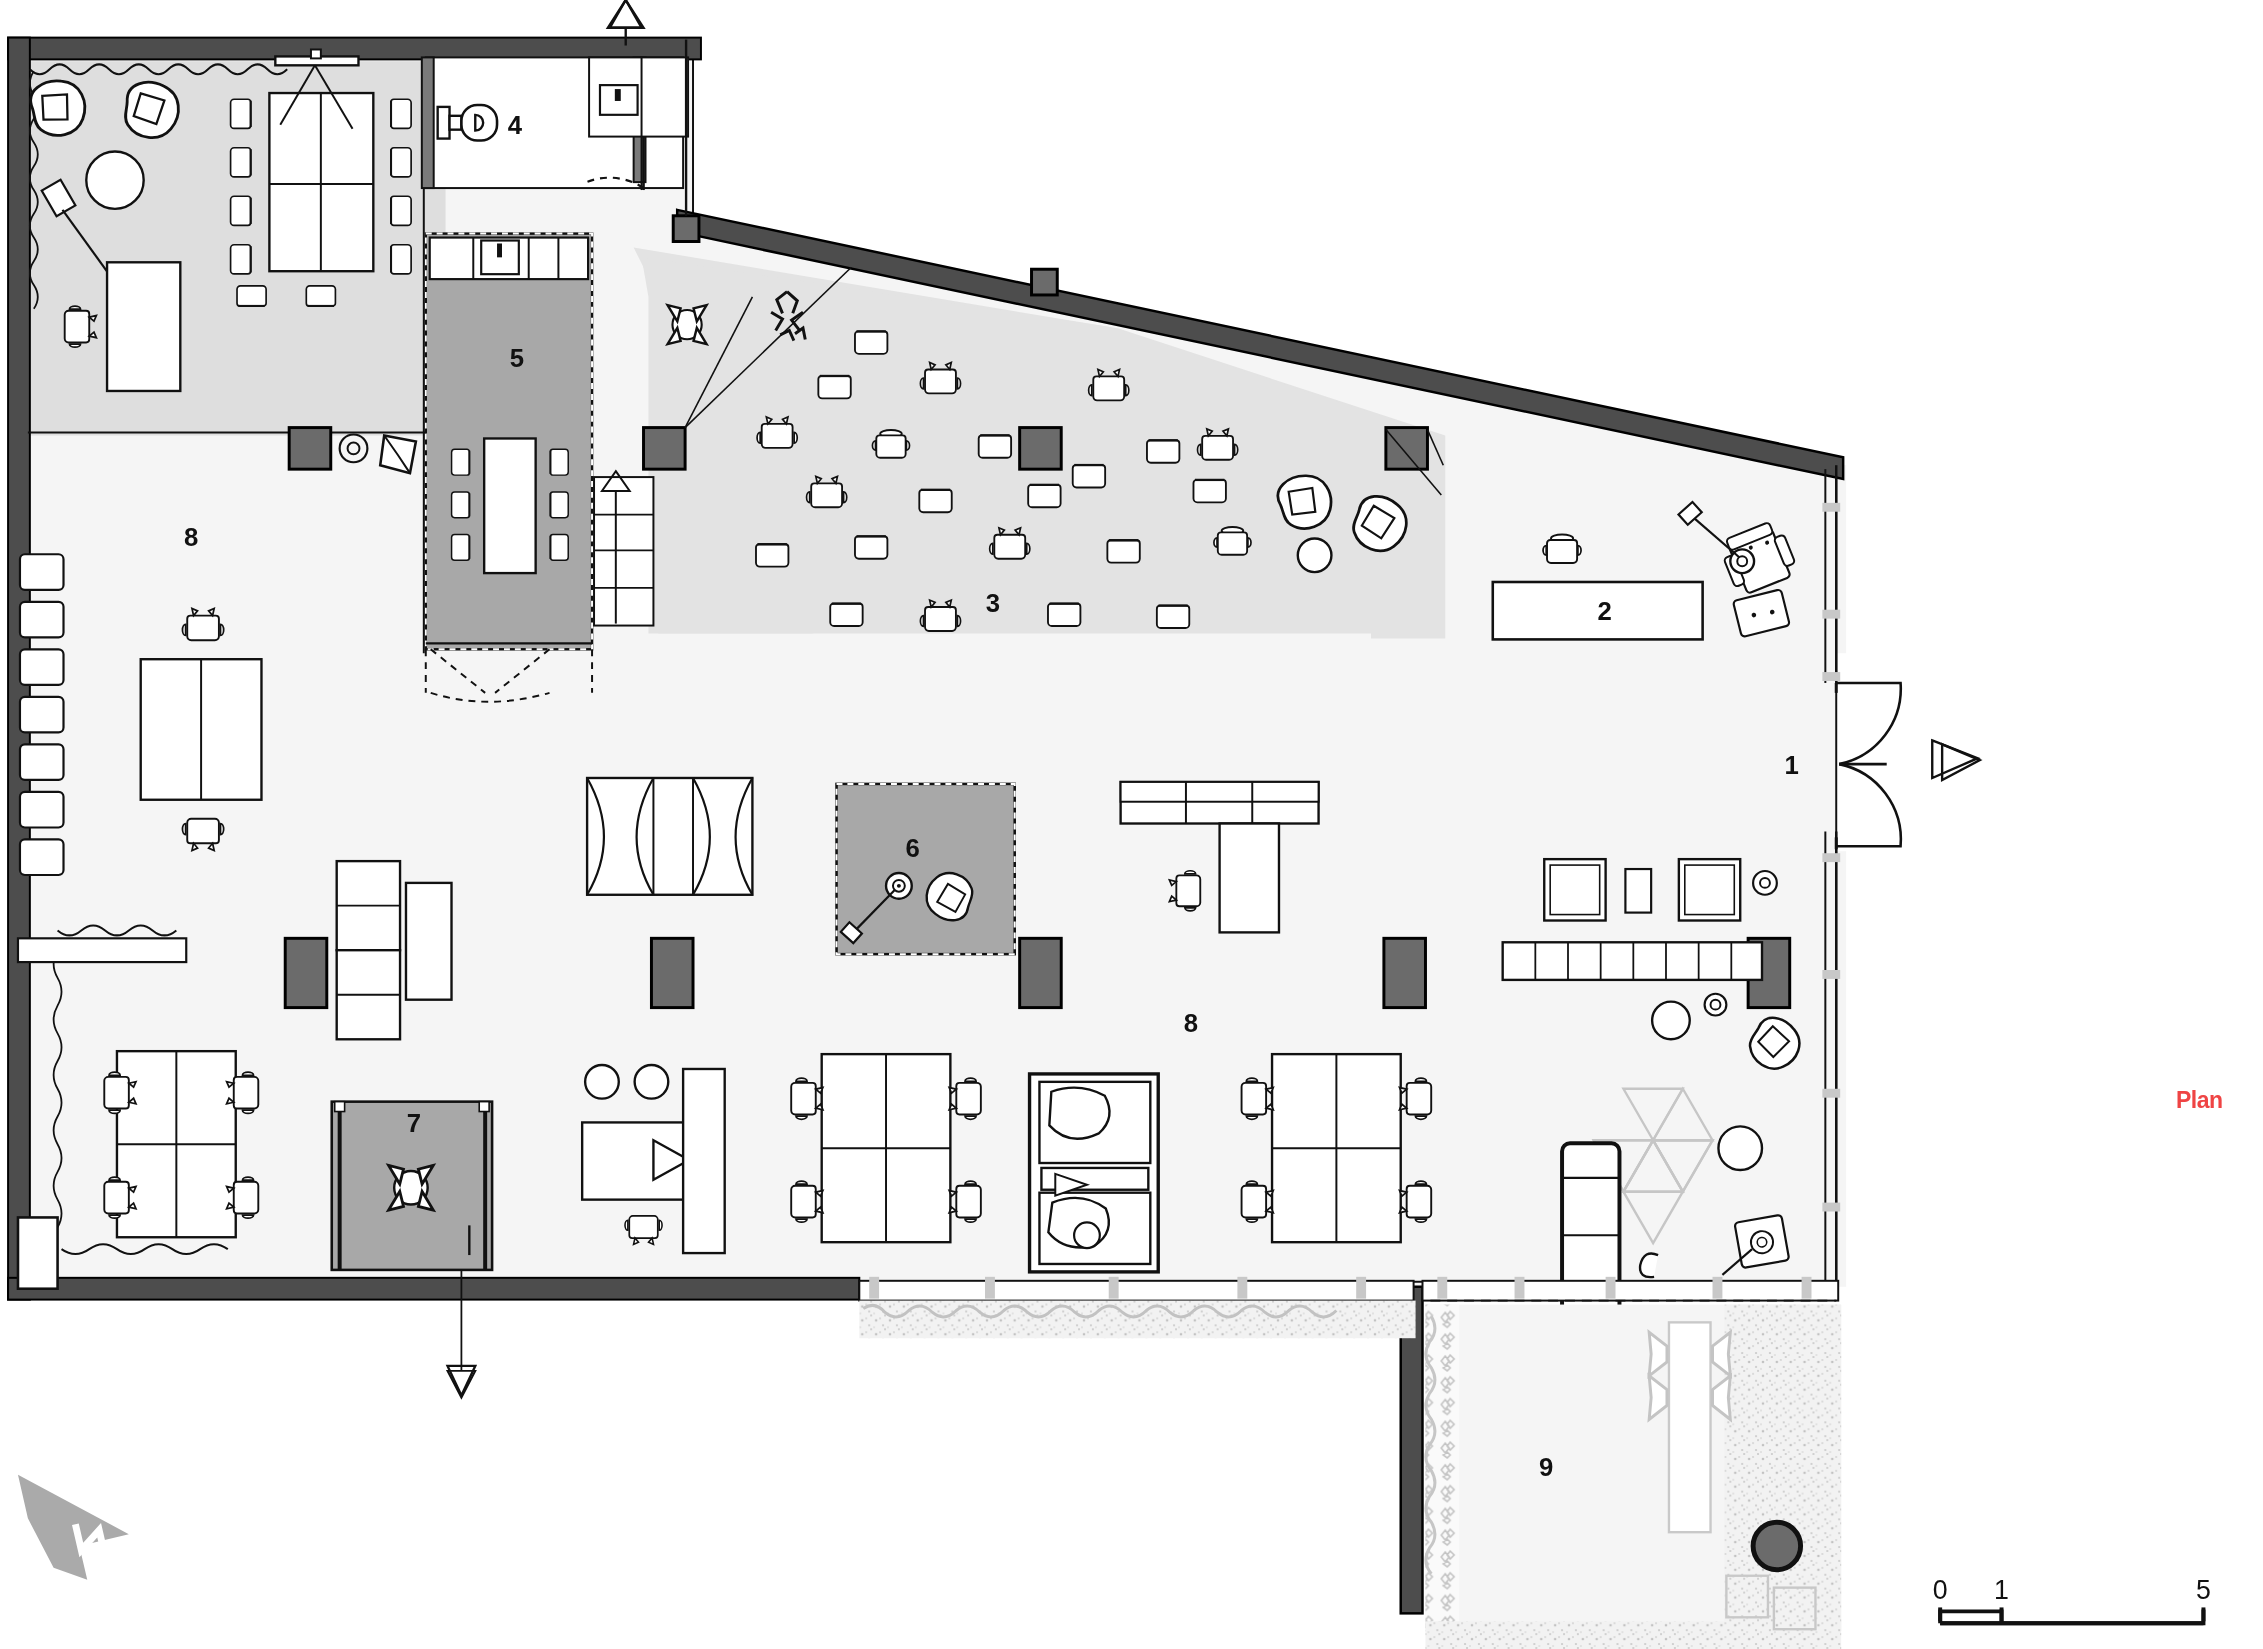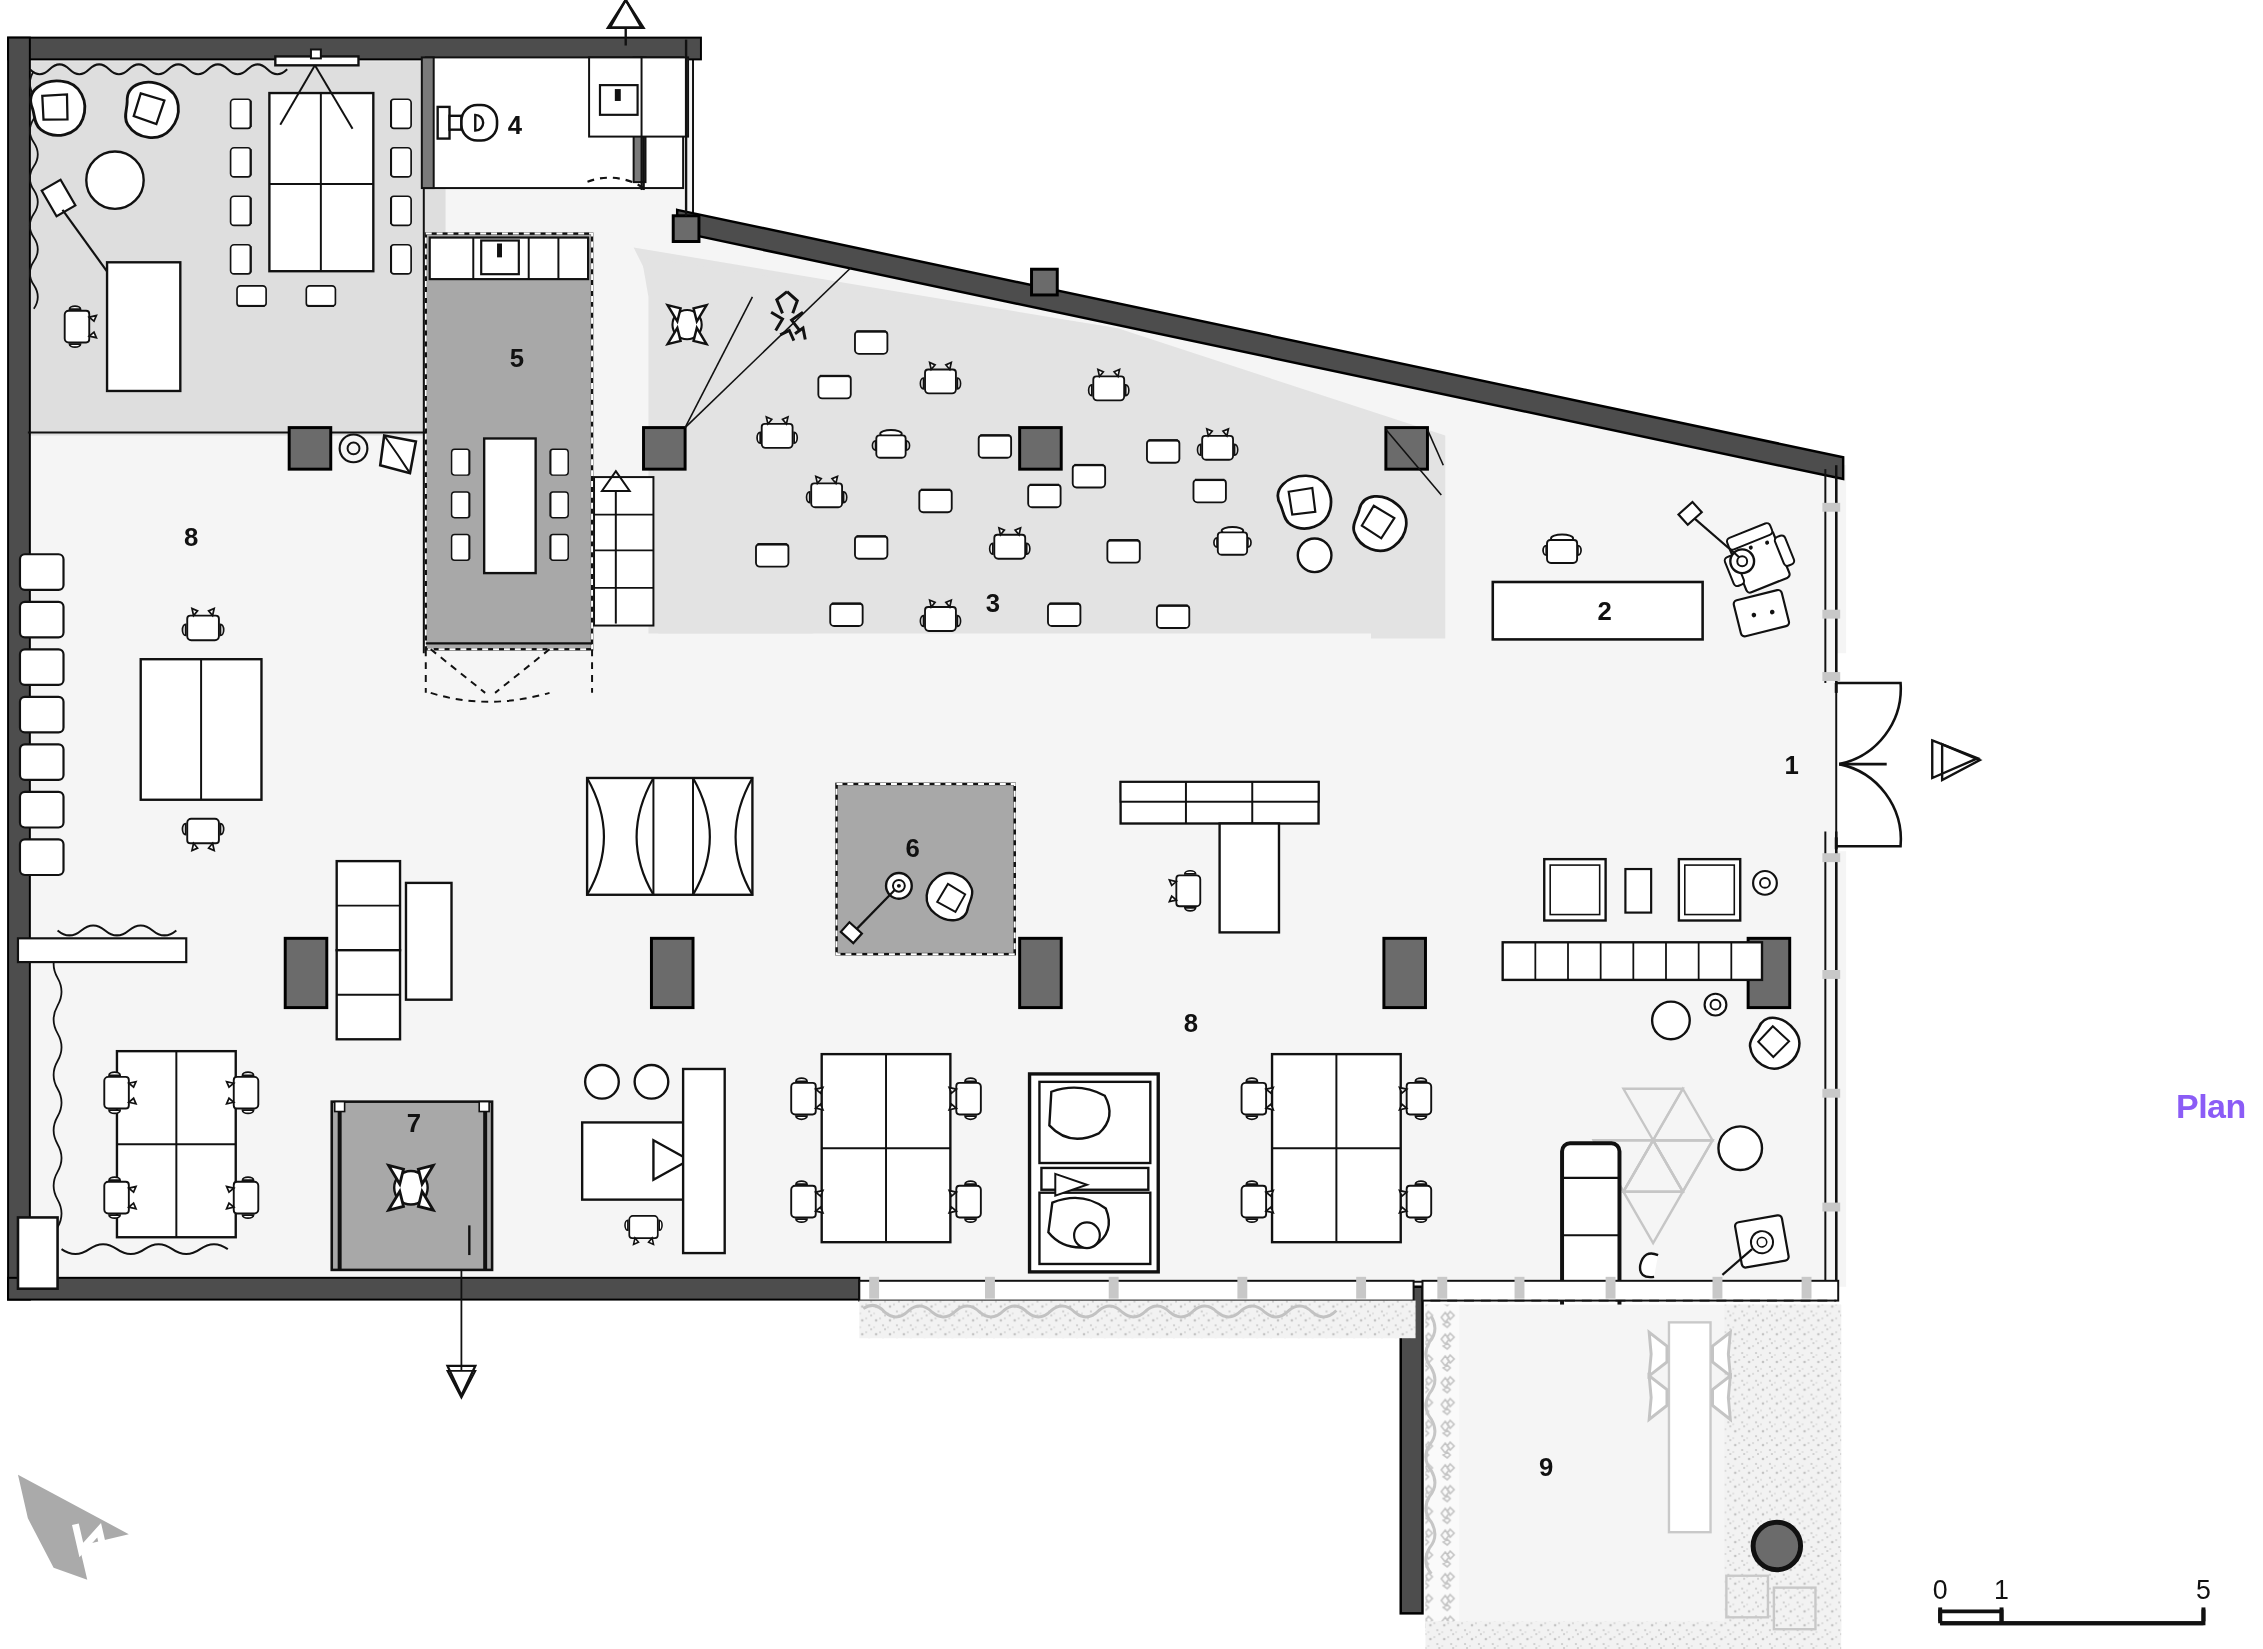--- a/index.html
+++ b/index.html
@@ -22,23 +22,23 @@
     fill: #111111;
     text-anchor: middle;
     dominant-baseline: middle;
   }
   .lbl-room { font-size: 26px; }
   .lbl-scale { font-size: 27px; font-weight: normal; }
   #planTitle {
     position: absolute;
     left: 2176px;
     top: 1087px;
-    font-size: 34px;
+    font-size: 23px;
     font-weight: bold;
-    color: #8b5cf6;
+    color: #ef4444;
     white-space: nowrap;
     letter-spacing: -0.5px;
   }
 </style>
 </head>
 <body>
 
 <div id="stage">
 
   <svg id="planSvg" width="2263" height="1649" viewBox="0 0 2286 1666">

